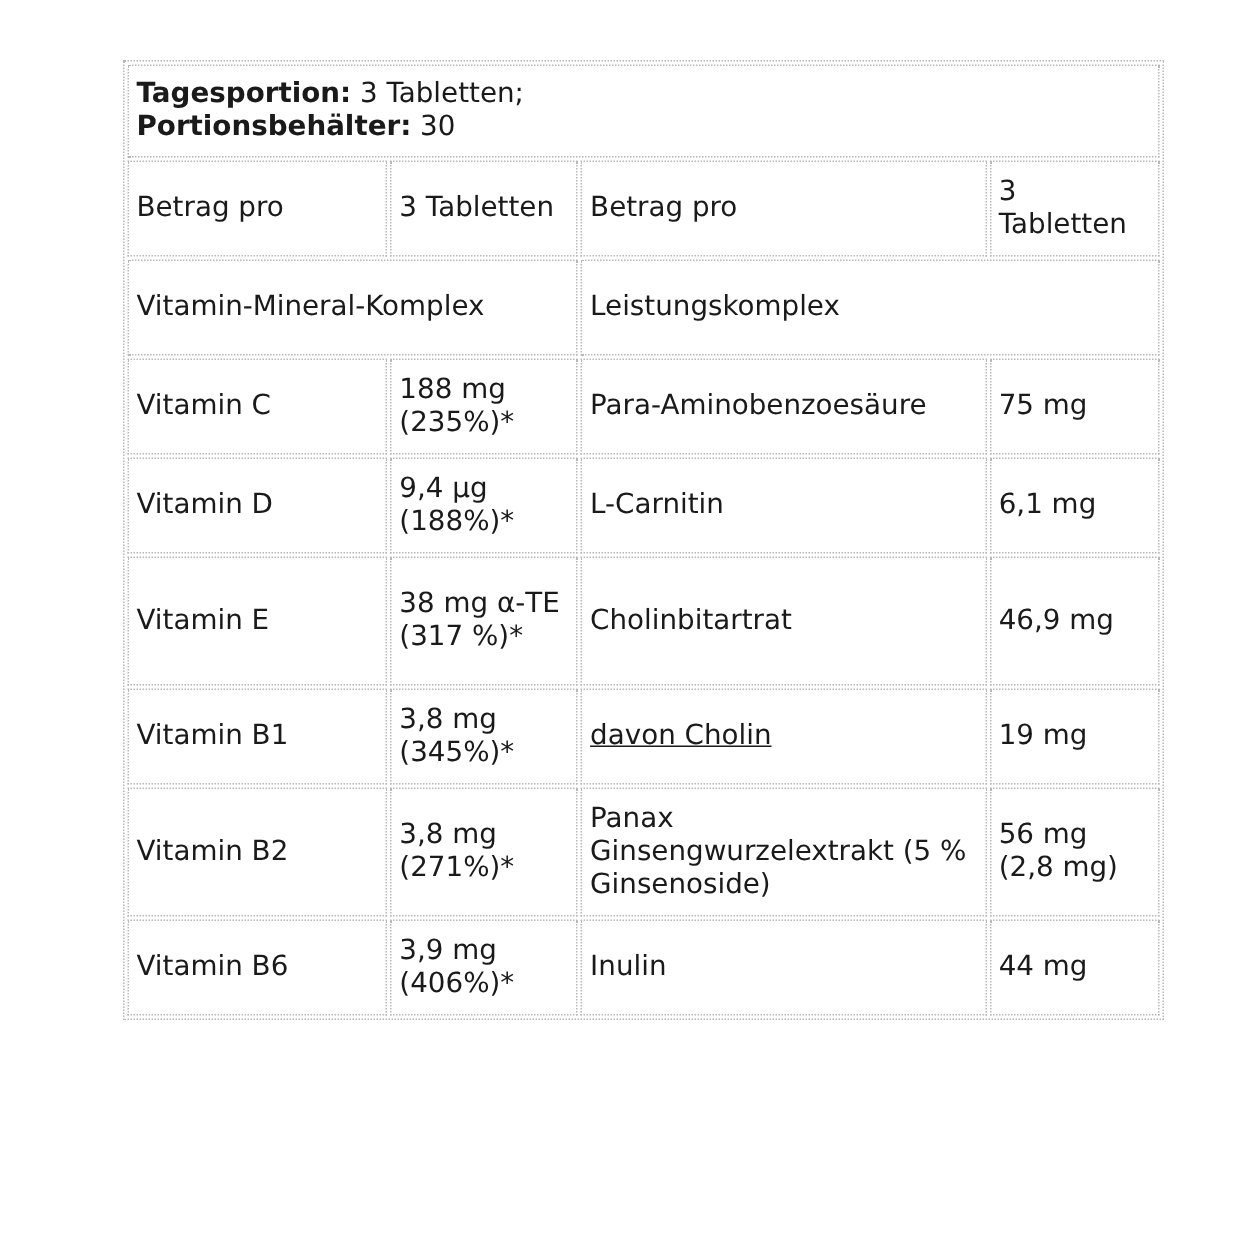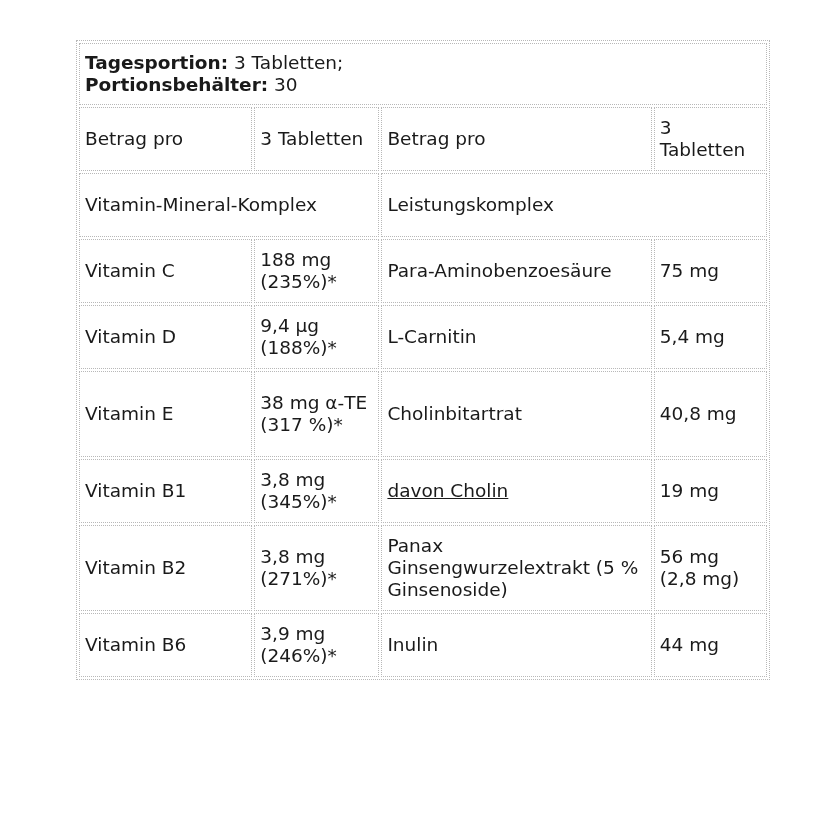--- a/index.html
+++ b/index.html
@@ -1,18 +1,18 @@
 <!DOCTYPE html>
 <html><head>
 <meta charset="utf-8">
 <style>
   html, body { margin: 0; padding: 0; background: #ffffff; }
   body { width: 840px; height: 840px; overflow: hidden; position: relative; }
   .clip {
-    position: absolute; left: 76px; top: 40px; width: 696px; height: 750px;
+    position: absolute; left: 82px; top: 40px; width: 696px; height: 750px;
     overflow: hidden;
   }
   table.nutri {
     border-collapse: separate;
     border-spacing: 2px;
     border: 1px dotted #b8b8b8;
     width: 694px;
     font-family: "DejaVu Sans", sans-serif;
     font-size: 18.5px;
     line-height: 22px;
@@ -65,41 +65,41 @@
     <tr class="row-std">
       <td>Vitamin C</td>
       <td>188 mg (235%)*</td>
       <td>Para-Aminobenzoesäure</td>
       <td>75 mg</td>
     </tr>
     <tr class="row-std">
       <td>Vitamin D</td>
       <td>9,4 µg (188%)*</td>
       <td>L-Carnitin</td>
-      <td>5,4 mg</td>
+      <td>6,1 mg</td>
     </tr>
     <tr class="row-tall">
       <td>Vitamin E</td>
       <td>38 mg α-TE (317 %)*</td>
       <td>Cholinbitartrat</td>
-      <td>40,8 mg</td>
+      <td>46,9 mg</td>
     </tr>
     <tr class="row-std">
       <td>Vitamin B1</td>
       <td>3,8 mg (345%)*</td>
       <td class="indent">davon Cholin</td>
       <td>19 mg</td>
     </tr>
     <tr class="row-tall">
       <td>Vitamin B2</td>
       <td>3,8 mg (271%)*</td>
       <td>Panax Ginsengwurzelextrakt (5 % Ginsenoside)</td>
       <td>56 mg (2,8 mg)</td>
     </tr>
     <tr class="row-std">
       <td>Vitamin B6</td>
-      <td>3,9 mg (246%)*</td>
+      <td>3,9 mg (406%)*</td>
       <td>Inulin</td>
       <td>44 mg</td>
     </tr>
   </tbody>
 </table>
 </div>
 
 </body></html>

